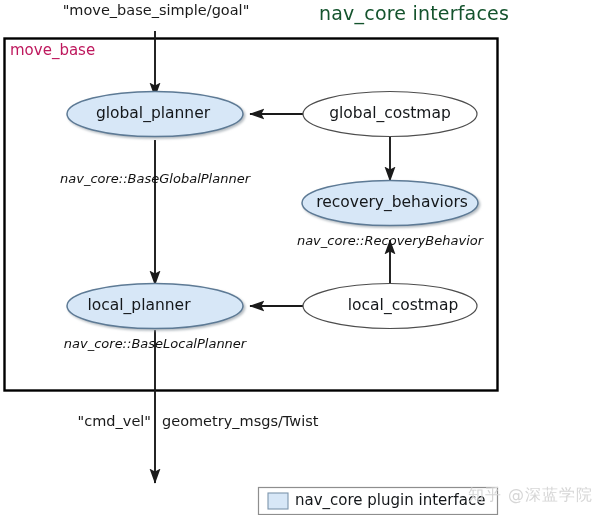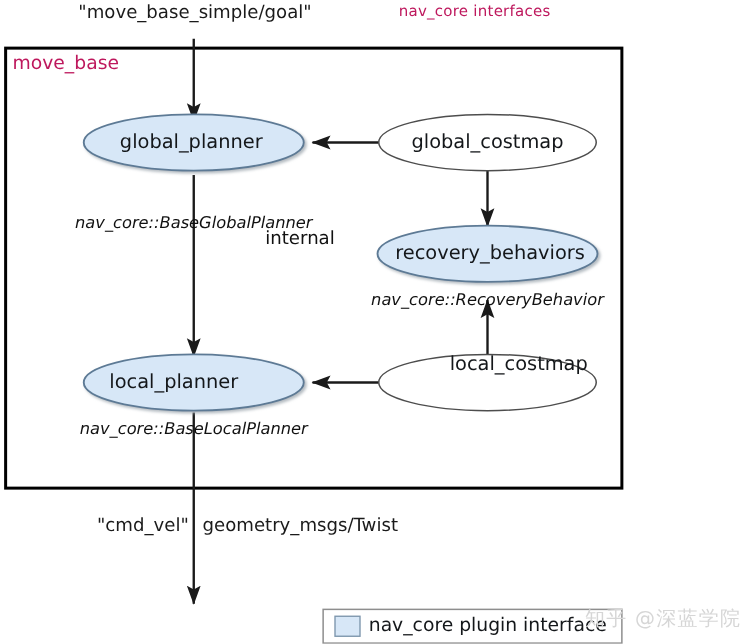--- a/index.html
+++ b/index.html
@@ -26,22 +26,22 @@
     position: absolute;
     white-space: nowrap;
     line-height: 1.12;
   }
   .topic-label {
     font-size: 14.5px;
     color: #1a1a1a;
     text-align: center;
   }
   .diagram-title {
-    font-size: 12px;
-    color: #be185d;
+    font-size: 19px;
+    color: #14532d;
     letter-spacing: 0.2px;
   }
   .container-label {
     font-size: 15px;
     color: #be185d;
   }
   .node-label {
     font-size: 15.5px;
     color: #14171a;
     text-align: center;
@@ -125,26 +125,25 @@
 
 <div class="lbl node-label" style="left:67px; top:105px; width:172px;">global_planner</div>
 <div class="lbl iface-label" style="left:47px; top:145px; width:216px;margin-top:27px;">nav_core::BaseGlobalPlanner</div>
 
 <div class="lbl node-label" style="left:303px; top:105px; width:174px;">global_costmap</div>
 
 <div class="lbl node-label" style="left:302px; top:194px; width:180px;">recovery_behaviors</div>
 <div class="lbl iface-label" style="left:282px; top:234px; width:216px;">nav_core::RecoveryBehavior</div>
 
 <div class="lbl edge-label" style="left:160px; top:183px; width:160px;">
-  <div>internal</div>
 </div>
 
 <div class="lbl node-label" style="left:67px; top:297px; width:144px;">local_planner</div>
 <div class="lbl iface-label" style="left:47px; top:337px; width:216px;">nav_core::BaseLocalPlanner</div>
 
-<div class="lbl node-label" style="left:303px; top:283px; width:200px;padding-left:12px;">local_costmap</div>
+<div class="lbl node-label" style="left:303px; top:297px; width:200px;">local_costmap</div>
 
 <div class="lbl topic-label" style="left:63px; top:413px; width:88px; text-align:right;">"cmd_vel"</div>
 <div class="lbl topic-label" style="left:162px; top:413px; text-align:left;">geometry_msgs/Twist</div>
 
 <div class="lbl legend-label" style="left:295px; top:492px;">nav_core plugin interface</div>
 
 <div class="watermark" style="left:468px; top:485px;">知乎 @深蓝学院</div>
 
 </body></html>

